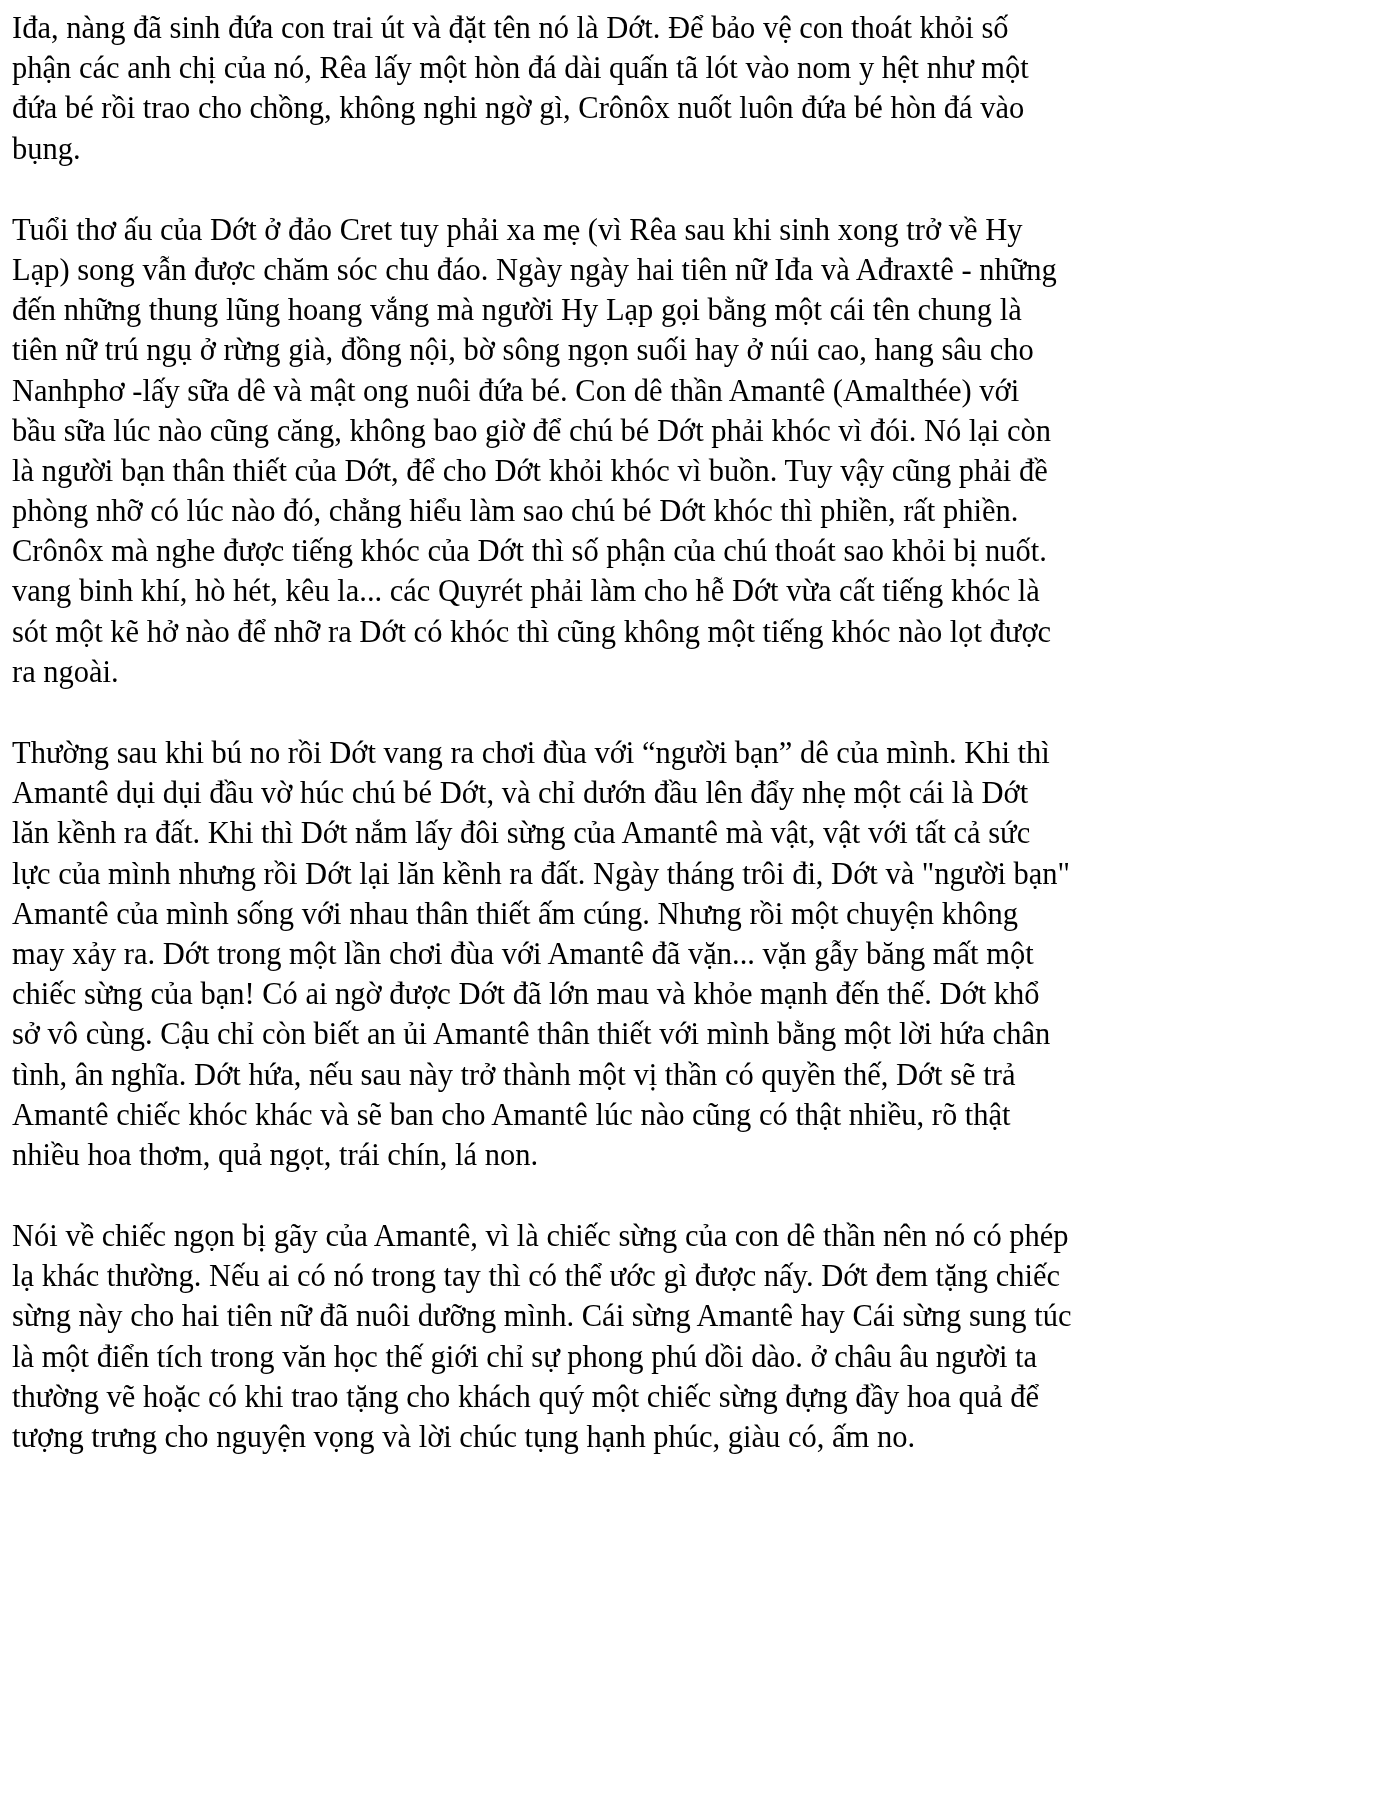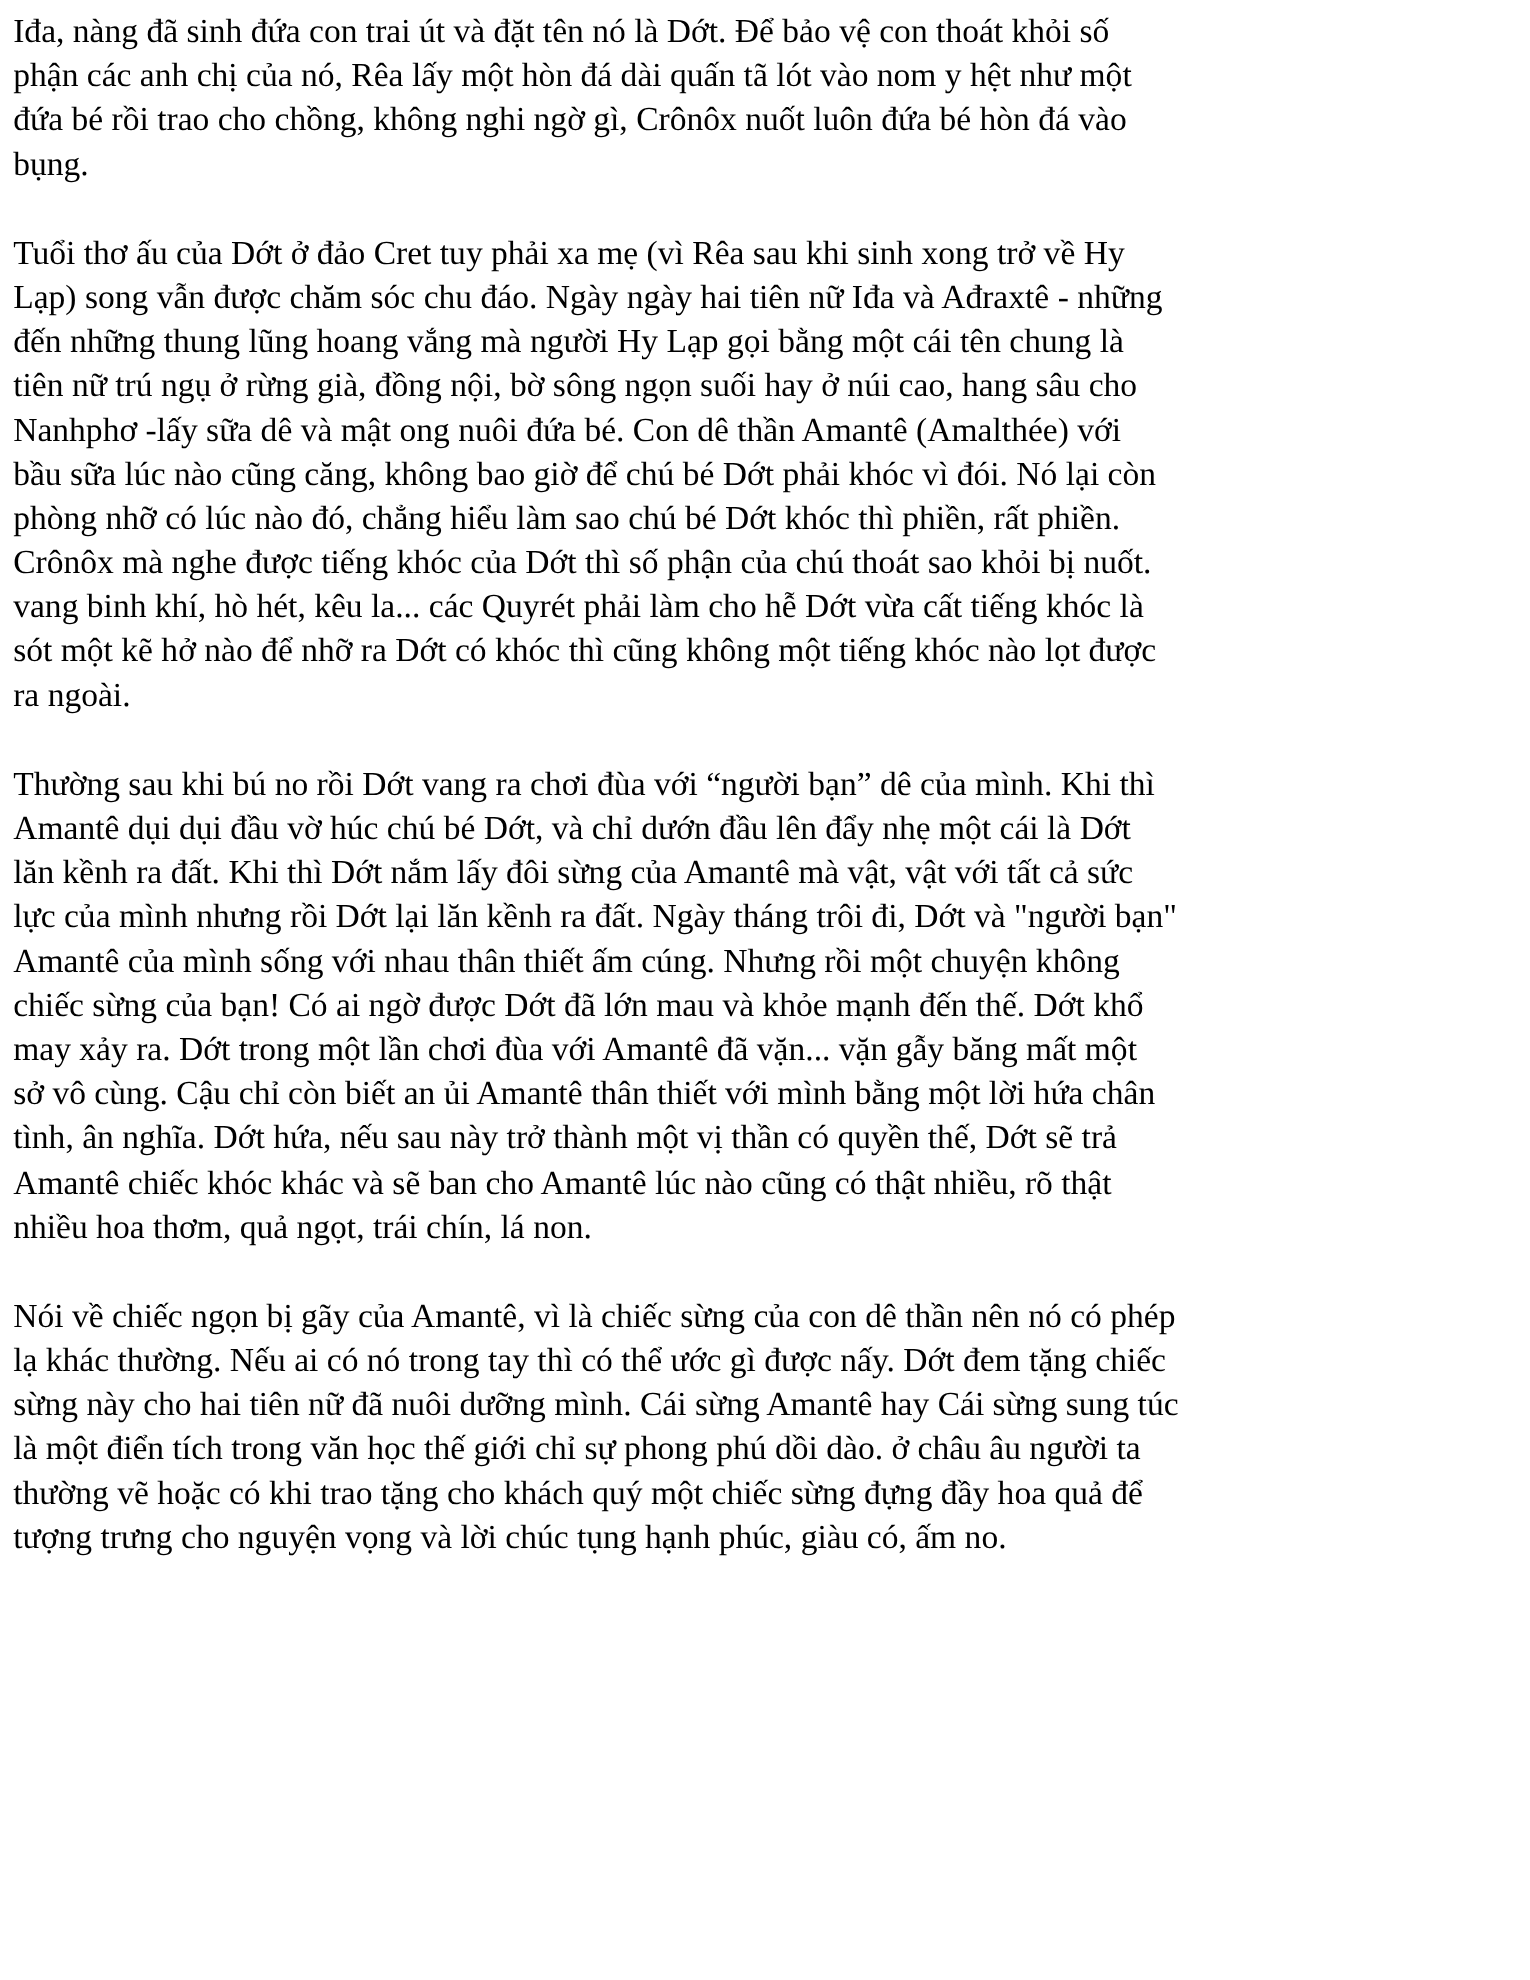--- a/index.html
+++ b/index.html
@@ -44,35 +44,36 @@
     <span class="line">bụng.</span>
   </p>
 
   <p class="para">
     <span class="line">Tuổi thơ ấu của Dớt ở đảo Cret tuy phải xa mẹ (vì Rêa sau khi sinh xong trở về Hy</span>
     <span class="line">Lạp) song vẫn được chăm sóc chu đáo. Ngày ngày hai tiên nữ Iđa và Ađraxtê - những</span>
     <span class="line">đến những thung lũng hoang vắng mà người Hy Lạp gọi bằng một cái tên chung là</span>
     <span class="line">tiên nữ trú ngụ ở rừng già, đồng nội, bờ sông ngọn suối hay ở núi cao, hang sâu cho</span>
     <span class="line">Nanhphơ -lấy sữa dê và mật ong nuôi đứa bé. Con dê thần Amantê (Amalthée) với</span>
     <span class="line">bầu sữa lúc nào cũng căng, không bao giờ để chú bé Dớt phải khóc vì đói. Nó lại còn</span>
+    <span class="line">là người bạn thân thiết của Dớt, để cho Dớt khỏi khóc vì buồn. Tuy vậy cũng phải đề</span>
     <span class="line">phòng nhỡ có lúc nào đó, chẳng hiểu làm sao chú bé Dớt khóc thì phiền, rất phiền.</span>
     <span class="line">Crônôx mà nghe được tiếng khóc của Dớt thì số phận của chú thoát sao khỏi bị nuốt.</span>
     <span class="line">vang binh khí, hò hét, kêu la... các Quyrét phải làm cho hễ Dớt vừa cất tiếng khóc là</span>
     <span class="line">sót một kẽ hở nào để nhỡ ra Dớt có khóc thì cũng không một tiếng khóc nào lọt được</span>
     <span class="line">ra ngoài.</span>
   </p>
 
   <p class="para">
     <span class="line">Thường sau khi bú no rồi Dớt vang ra chơi đùa với “người bạn” dê của mình. Khi thì</span>
     <span class="line">Amantê dụi dụi đầu vờ húc chú bé Dớt, và chỉ dướn đầu lên đẩy nhẹ một cái là Dớt</span>
     <span class="line">lăn kềnh ra đất. Khi thì Dớt nắm lấy đôi sừng của Amantê mà vật, vật với tất cả sức</span>
     <span class="line">lực của mình nhưng rồi Dớt lại lăn kềnh ra đất. Ngày tháng trôi đi, Dớt và "người bạn"</span>
     <span class="line">Amantê của mình sống với nhau thân thiết ấm cúng. Nhưng rồi một chuyện không</span>
+    <span class="line">may xảy ra. Dớt trong một lần chơi đùa với Amantê đã vặn... vặn gẫy băng mất một</span>
     <span class="line">chiếc sừng của bạn! Có ai ngờ được Dớt đã lớn mau và khỏe mạnh đến thế. Dớt khổ</span>
-    <span class="line">may xảy ra. Dớt trong một lần chơi đùa với Amantê đã vặn... vặn gẫy băng mất một</span>
     <span class="line">sở vô cùng. Cậu chỉ còn biết an ủi Amantê thân thiết với mình bằng một lời hứa chân</span>
     <span class="line">tình, ân nghĩa. Dớt hứa, nếu sau này trở thành một vị thần có quyền thế, Dớt sẽ trả</span>
     <span class="line">Amantê chiếc khóc khác và sẽ ban cho Amantê lúc nào cũng có thật nhiều, rõ thật</span>
     <span class="line">nhiều hoa thơm, quả ngọt, trái chín, lá non.</span>
   </p>
 
   <p class="para">
     <span class="line">Nói về chiếc ngọn bị gãy của Amantê, vì là chiếc sừng của con dê thần nên nó có phép</span>
     <span class="line">lạ khác thường. Nếu ai có nó trong tay thì có thể ước gì được nấy. Dớt đem tặng chiếc</span>
     <span class="line">sừng này cho hai tiên nữ đã nuôi dưỡng mình. Cái sừng Amantê hay Cái sừng sung túc</span>

